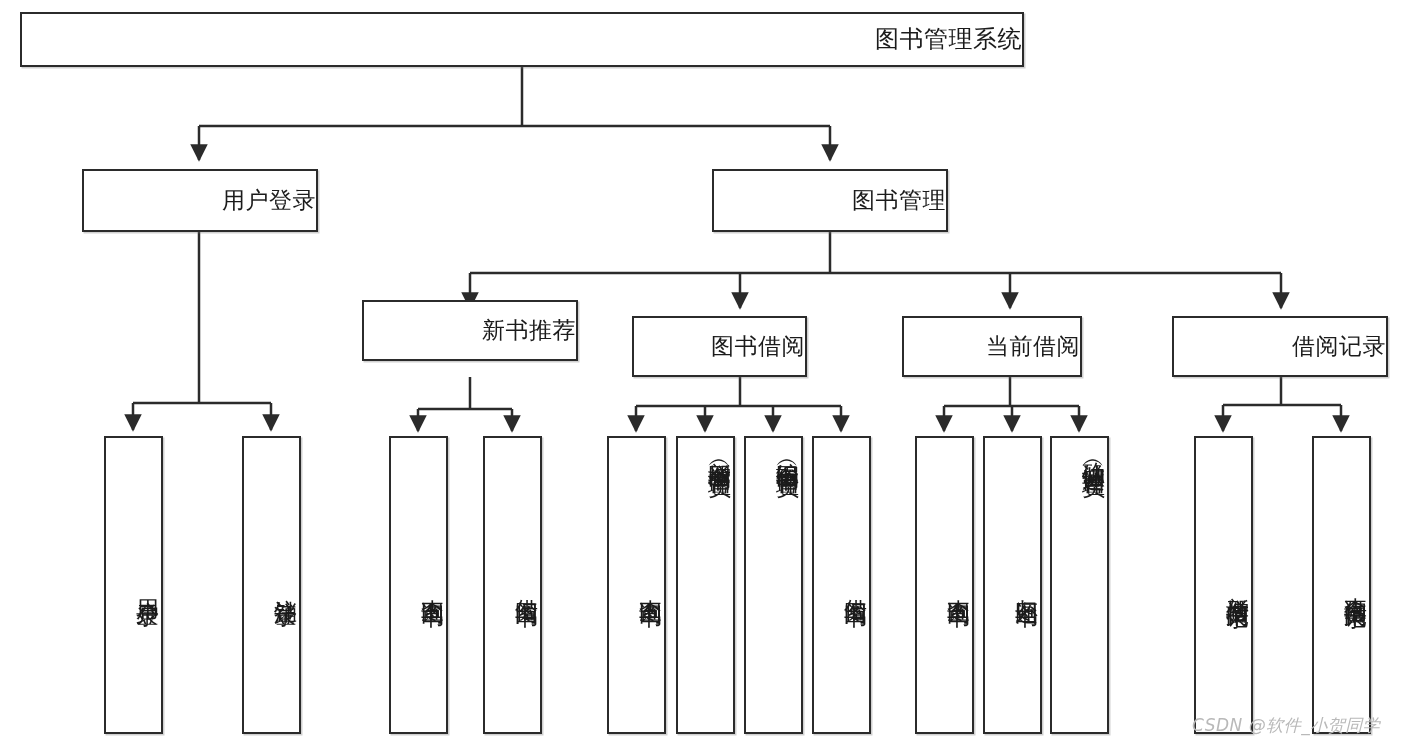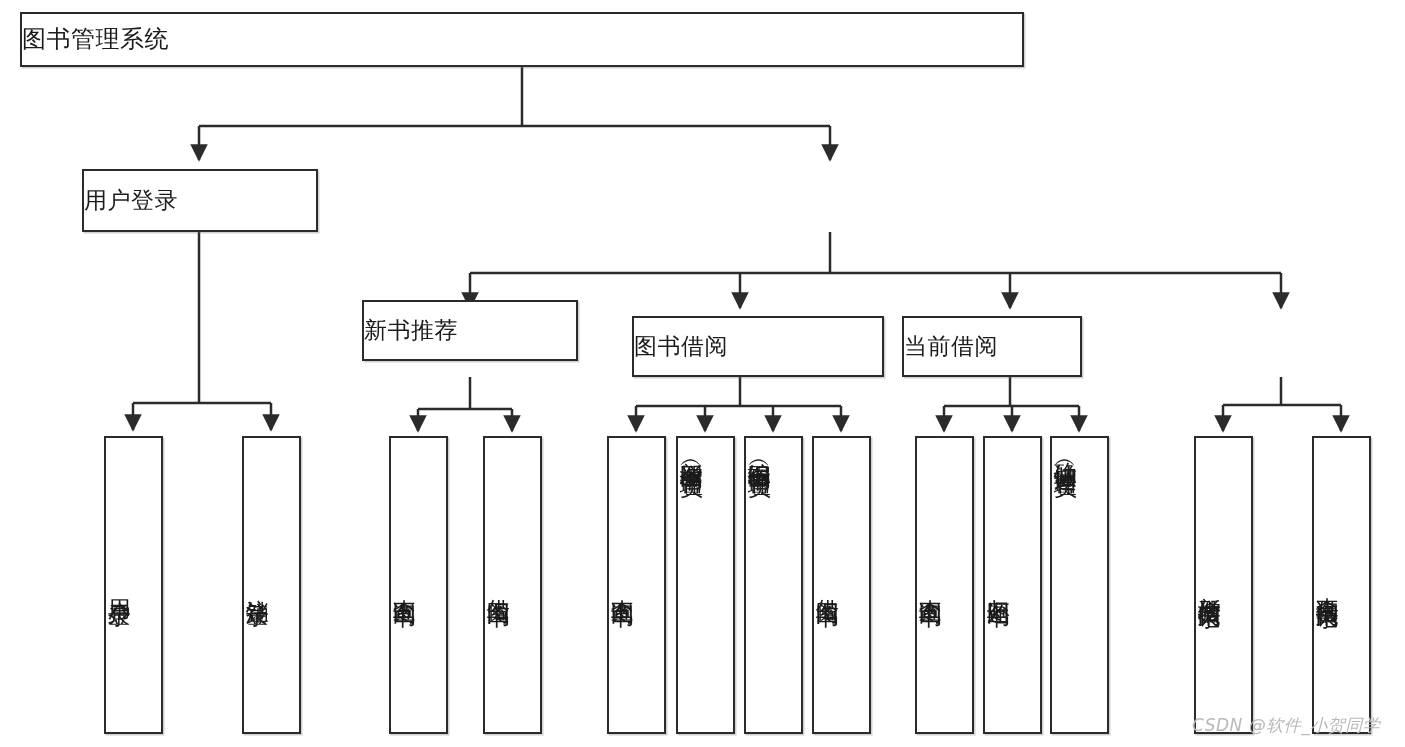--- a/index.html
+++ b/index.html
@@ -19,21 +19,21 @@
     height:747px;
     pointer-events:none;
   }
   .node{
     position:absolute;
     box-sizing:border-box;
     border:2.5px solid #2b2b2b;
     background:#ffffff;
     display:flex;
     align-items:center;
-    justify-content:flex-start;
+    justify-content:flex-end;
     color:#1b1b1b;
     box-shadow:1.5px 1.5px 0 rgba(120,120,120,.35);
   }
   .node .lbl{
     display:block;
     text-align:center;
     line-height:1.08;
     letter-spacing:.5px;
   }
   
@@ -122,29 +122,35 @@
     </g>
   </svg>
 
   <div class="node h root" style="left:20px; top:12px; width:1004px; height:55px;">
     <span class="lbl">图书管理系统</span>
   </div>
 
   <div class="node h" style="left:82px; top:169px; width:236px; height:63px;">
     <span class="lbl">用户登录</span>
   </div>
+  <div class="node h" style="left:712px; top:169px; width:236px; height:63px;">
+    <span class="lbl">图书管理</span>
+  </div>
 
   <div class="node h" style="left:362px; top:300px; width:216px; height:61px;">
     <span class="lbl">新书推荐</span>
   </div>
-  <div class="node h" style="left:632px; top:316px; width:252px; height:61px;">
+  <div class="node h" style="left:632px; top:316px; width:175px; height:61px;">
     <span class="lbl">图书借阅</span>
   </div>
   <div class="node h" style="left:902px; top:316px; width:180px; height:61px;">
     <span class="lbl">当前借阅</span>
+  </div>
+  <div class="node h" style="left:1172px; top:316px; width:216px; height:61px;">
+    <span class="lbl">借阅记录</span>
   </div>
 
   <div class="node v" style="left:104px; top:436px; width:59px; height:298px;">
     <span class="lbl">用户登录</span>
   </div>
   <div class="node v" style="left:242px; top:436px; width:59px; height:298px;">
     <span class="lbl">注销登录</span>
   </div>
 
   <div class="node v" style="left:389px; top:436px; width:59px; height:298px;">

